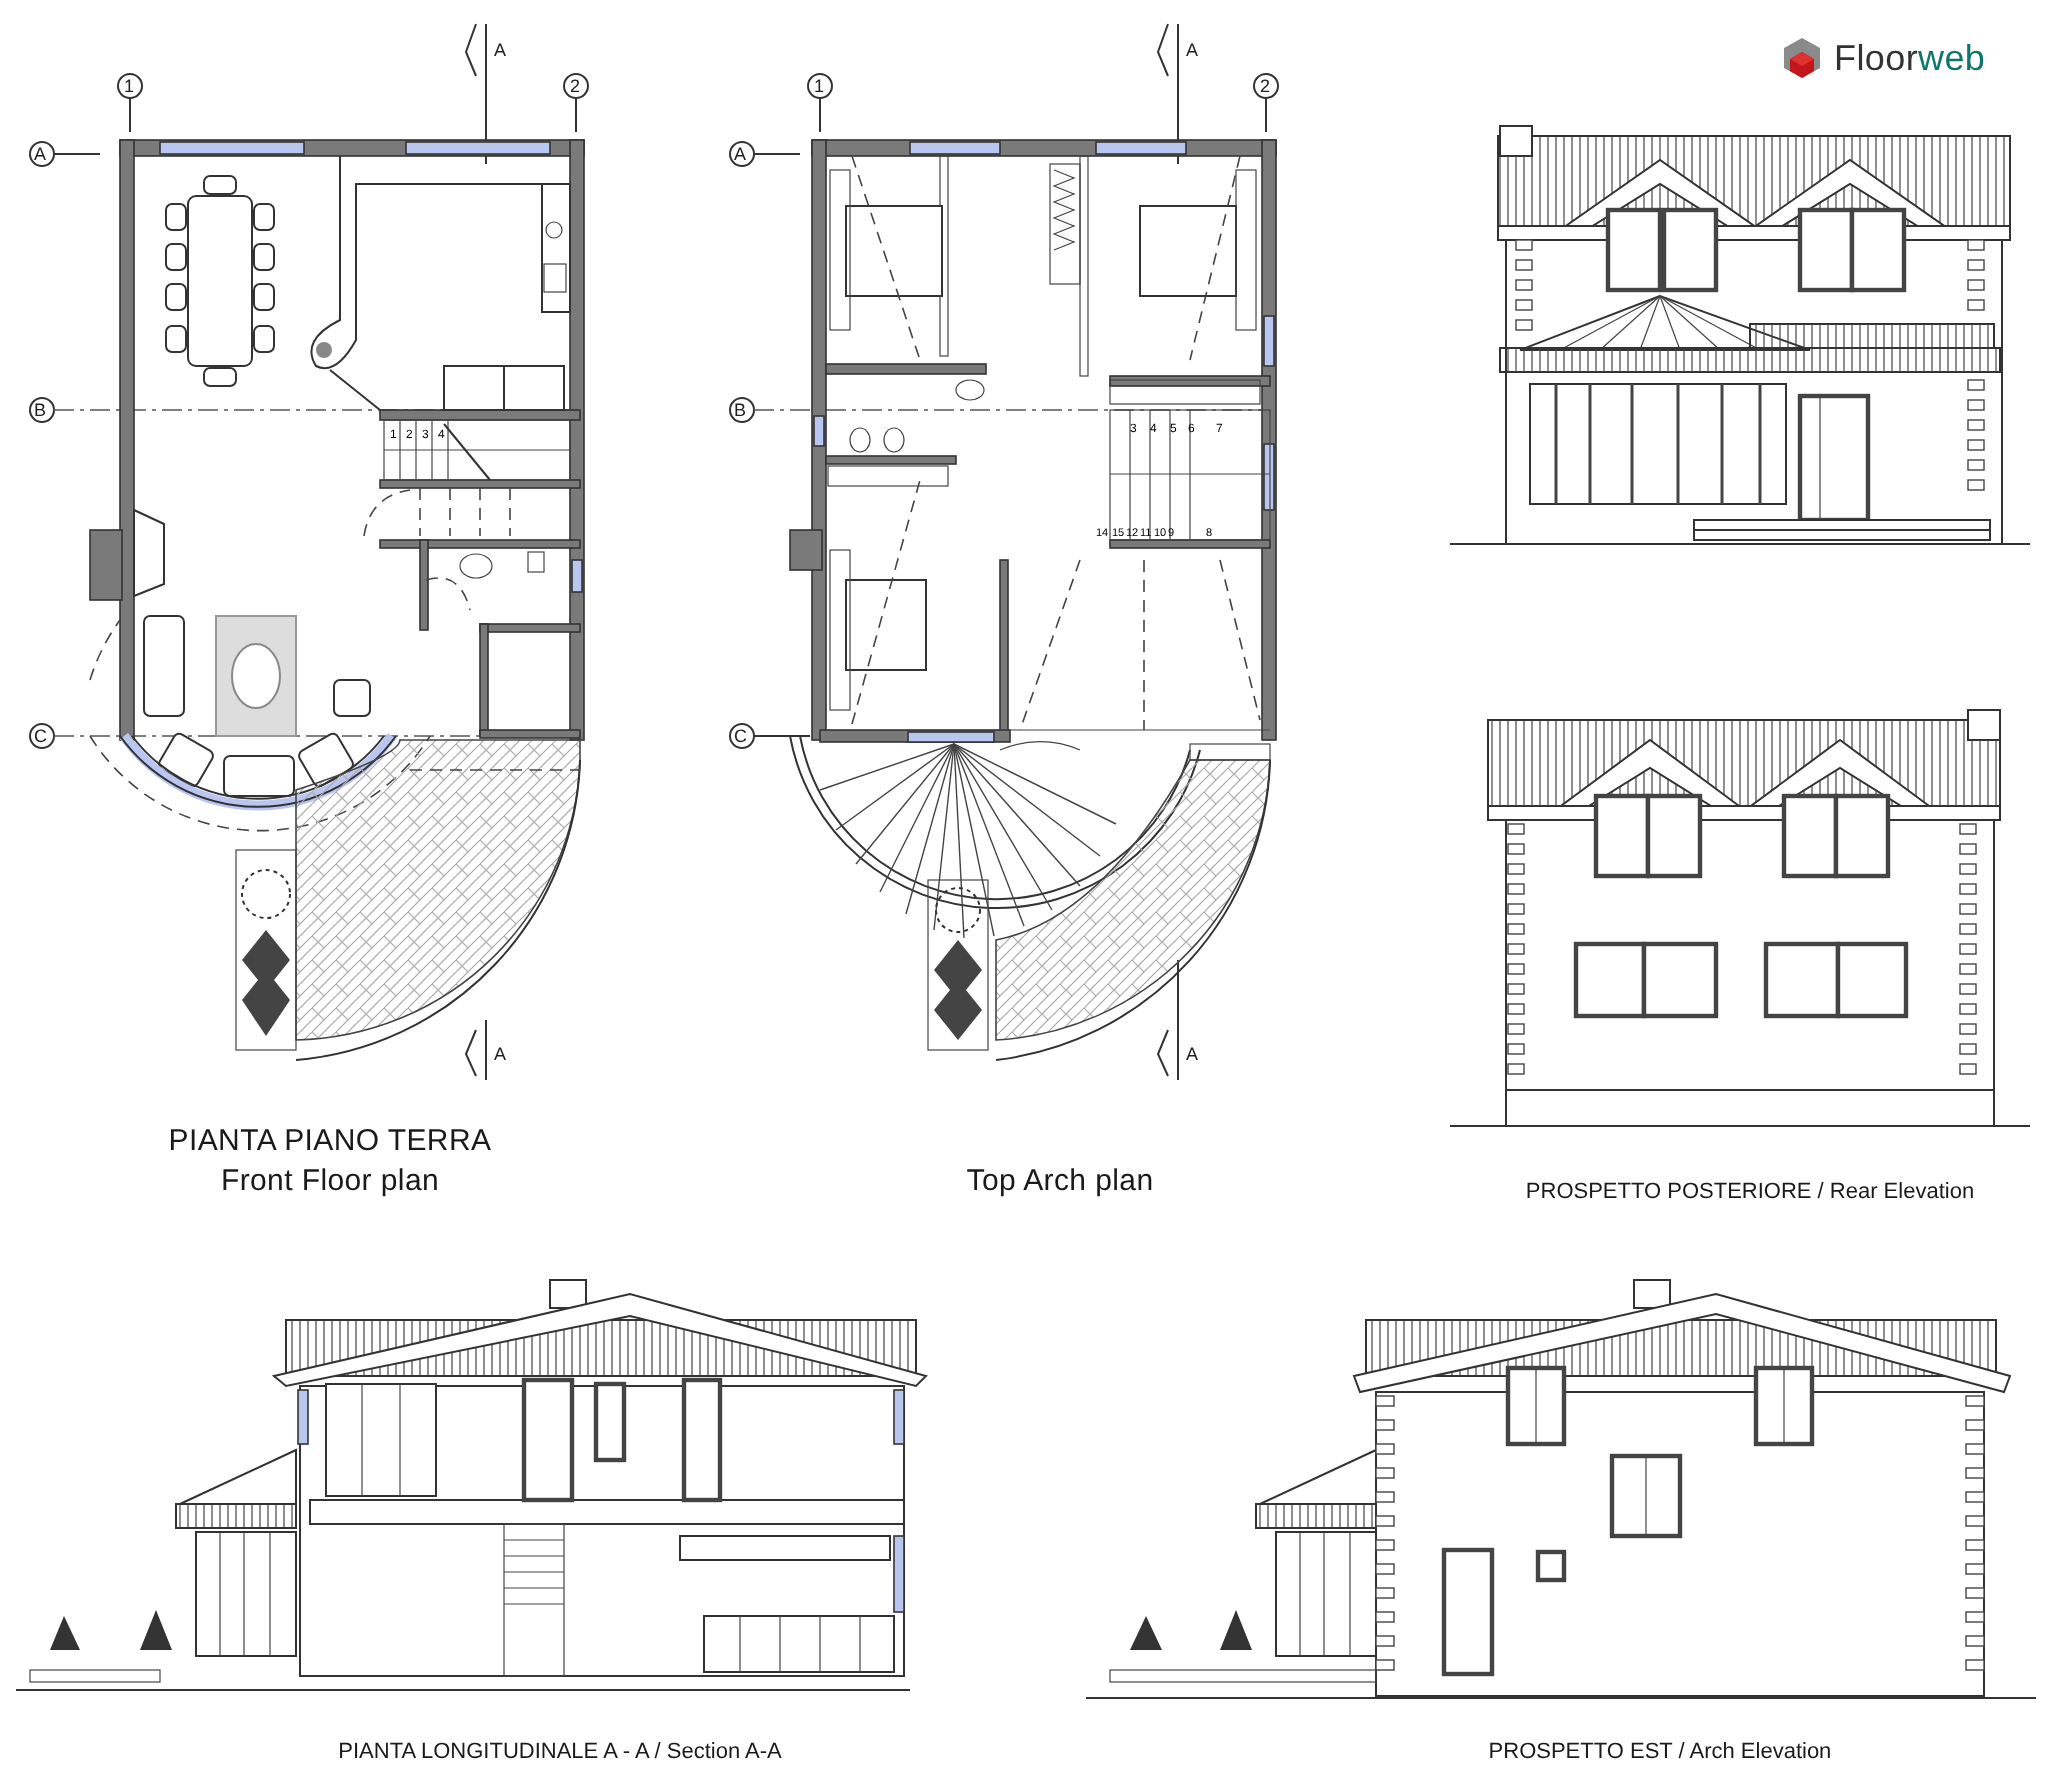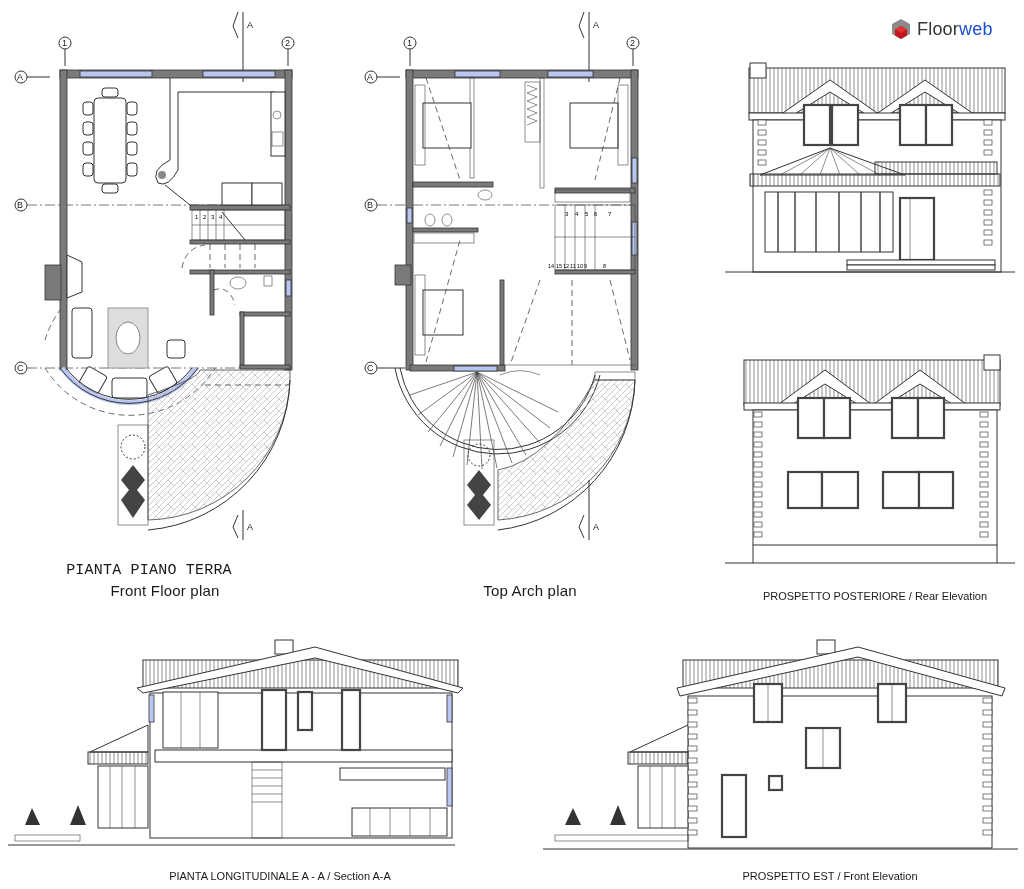--- a/index.html
+++ b/index.html
@@ -13,21 +13,21 @@
   .dashdot{fill:none;stroke:#555;stroke-width:0.8;stroke-dasharray:10 3 2 3;}
   .glass{fill:#b9c6f0;stroke:#333;stroke-width:0.8;}
   .wfill{fill:#fff;stroke:#333;stroke-width:1;}
   .frame{fill:#fff;stroke:#444;stroke-width:2.2;}
   .gridlbl{font-size:9px;fill:#222;}
   .caption{position:absolute;text-align:center;white-space:nowrap;color:#1a1a1a;}
   .cap-big{font-size:15px;letter-spacing:0.2px;}
   .cap-small{font-size:11px;}
   .logo{position:absolute;left:890px;top:18px;display:flex;align-items:center;gap:5px;}
   .logo-text{font-size:18px;color:#333;letter-spacing:0.2px;}
-  .logo-text .web{color:#1d4ed8;}
+  .logo-text .web{color:#0f766e;}
 </style>
 </head>
 <body>
 
 <div class="logo">
   <svg width="22" height="22" viewBox="0 0 22 22" style="position:static">
     <polygon points="11,1 20,6 20,16 11,21 2,16 2,6" fill="#8a8a8a"></polygon>
     <polygon points="11,8 17,11.5 17,17.5 11,21 5,17.5 5,11.5" fill="#c0161c"></polygon>
     <polygon points="11,8 17,11.5 11,15 5,11.5" fill="#e03030"></polygon>
   </svg>
@@ -158,21 +158,21 @@
     <path d="M148 395 Q200 378 200 370 L290 370 L290 380 A145 145 0 0 1 148 520 Z" fill="url(#herring)" stroke="#444" stroke-width="0.8"></path>
     <path d="M290 380 A155 155 0 0 1 148 530" class="ln"></path>
     <line x1="205" y1="385" x2="290" y2="385" class="dash"></line>
 
     <g>
       <rect x="118" y="425" width="30" height="100" class="thin"></rect>
       <circle cx="133" cy="447" r="12" fill="none" stroke="#333" stroke-dasharray="2 2"></circle>
       <path d="M121 480 L133 465 L145 480 L133 495 Z M121 500 L133 485 L145 500 L133 518 Z" fill="#444"></path>
     </g>
   </svg>
-  <div class="caption cap-big" style="left:24px;top:562px;width:250px;font-family:Liberation Mono, monospace;">PIANTA PIANO TERRA</div>
+  <div class="caption cap-big" style="left:40px;top:562px;width:250px;">PIANTA PIANO TERRA</div>
   <div class="caption cap-big" style="left:40px;top:582px;width:250px;">Front Floor plan</div>
 </div>
 
 <div class="panel" style="left:350px;top:0;width:310px;height:610px;">
   <svg width="310" height="610">
     <g>
       <circle cx="60" cy="43" r="6" class="ln"></circle>
         <text x="57" y="46" class="gridlbl">1</text>
       <line x1="60" y1="49" x2="60" y2="66" class="ln"></line>
       <circle cx="283" cy="43" r="6" class="ln"></circle>
@@ -511,14 +511,14 @@
         <rect x="443" y="176" width="9" height="5"></rect>
         <rect x="443" y="188" width="9" height="5"></rect>
         <rect x="443" y="200" width="9" height="5"></rect>
     </g>
     <g fill="#333">
       <path d="M25 195 L33 178 L41 195 Z M70 195 L78 175 L86 195 Z"></path>
     </g>
     <rect x="15" y="205" width="133" height="6" class="thin"></rect>
     <line x1="3" y1="219" x2="478" y2="219" class="ln"></line>
   </svg>
-  <div class="caption cap-small" style="left:180px;top:240px;width:220px;">PROSPETTO EST  /  Front Elevation</div>
+  <div class="caption cap-small" style="left:180px;top:240px;width:220px;">PROSPETTO EST  /  Arch Elevation</div>
 </div>
 
 </body></html>

